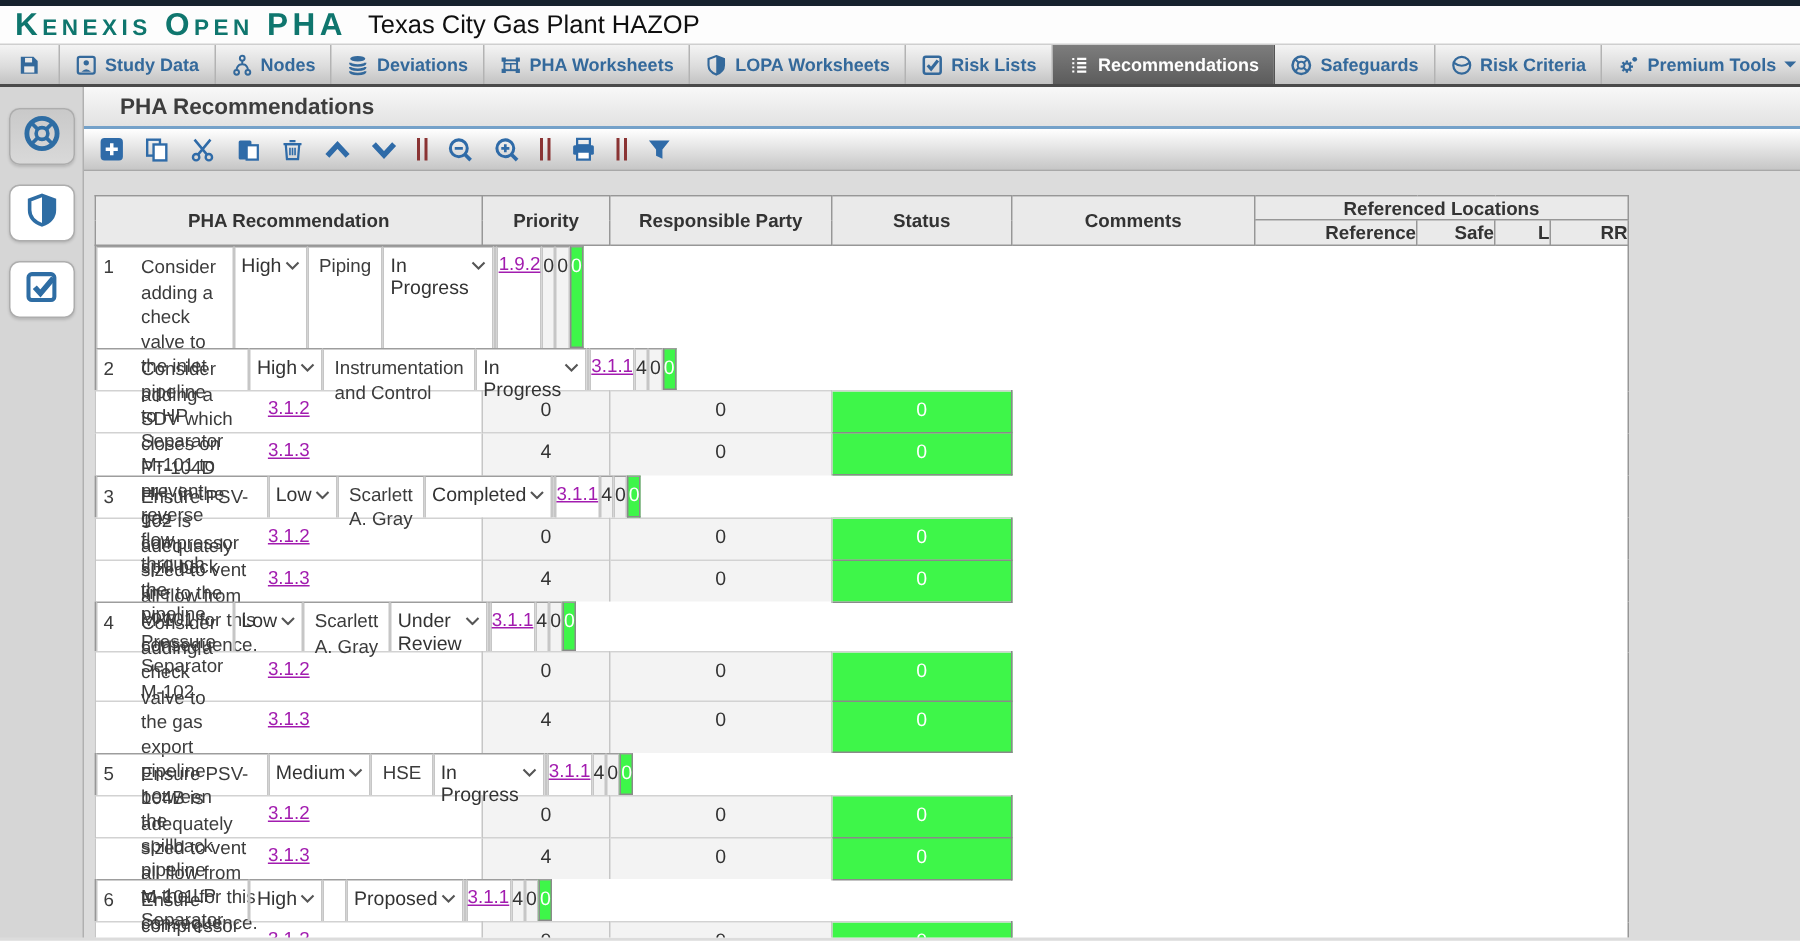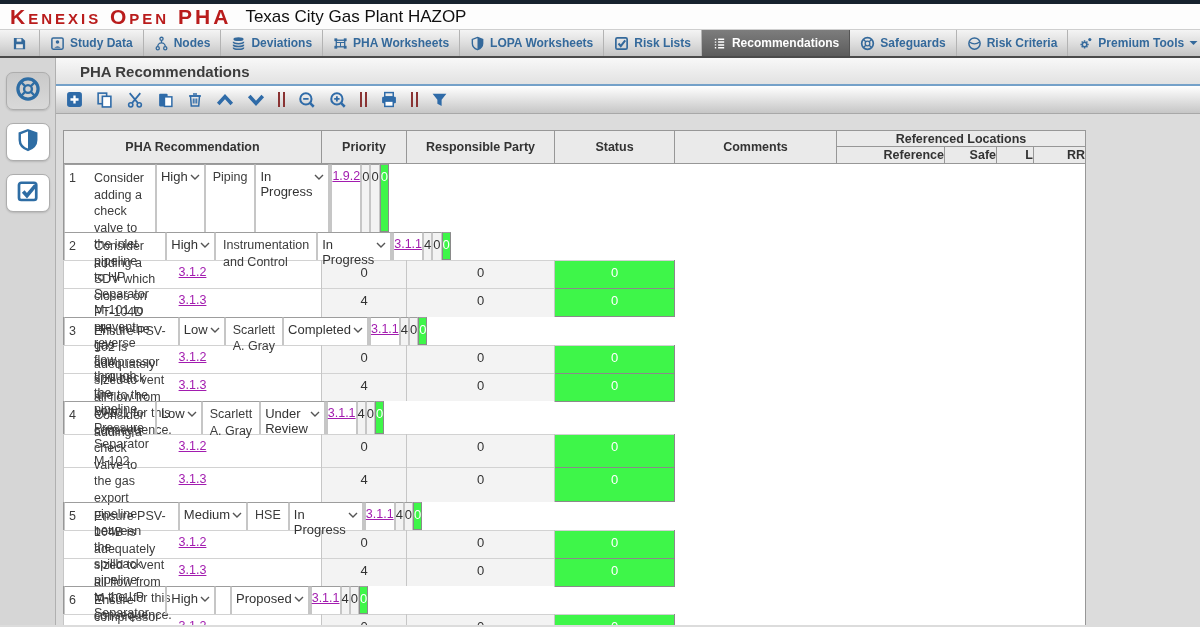--- a/index.html
+++ b/index.html
@@ -4,21 +4,21 @@
 <style>
   * { box-sizing: border-box; margin: 0; padding: 0; }
   html,body { width:1200px; height:627px; overflow:hidden;
     font-family:"Liberation Sans", sans-serif; background:#dcdcdc; }
 
   
   .top-strip { height:4px; background:#17222e; }
   .title-bar { height:26px; background:#fdfdfd; display:flex; align-items:center;
     padding-left:10px; border-bottom:1px solid #cfcfcf; }
   .logo { font-size:21px; font-weight:bold; font-variant:small-caps;
-    letter-spacing:3px; color:#b91c1c; white-space:nowrap; }
+    letter-spacing:3px; color:#0f766e; white-space:nowrap; }
   .doc-title { font-size:17px; color:#101010; margin-left:14px; white-space:nowrap; }
 
   .navbar { height:28px; display:flex; align-items:stretch;
     background:linear-gradient(#f4f4f4,#dcdcdc 55%,#c3c3c3);
     border-bottom:2px solid #4a4a4a; }
   .nav-item { display:flex; align-items:center; gap:5px; padding:0 10px;
     color:#34699b; font-size:12px; font-weight:bold;
     border-right:1px solid #b3b3b3; cursor:pointer; white-space:nowrap; }
   .nav-item.icon-only { padding:0 12px; }
   .nav-item.active { background:linear-gradient(#7d7d7d,#5c5c5c); color:#fff;

